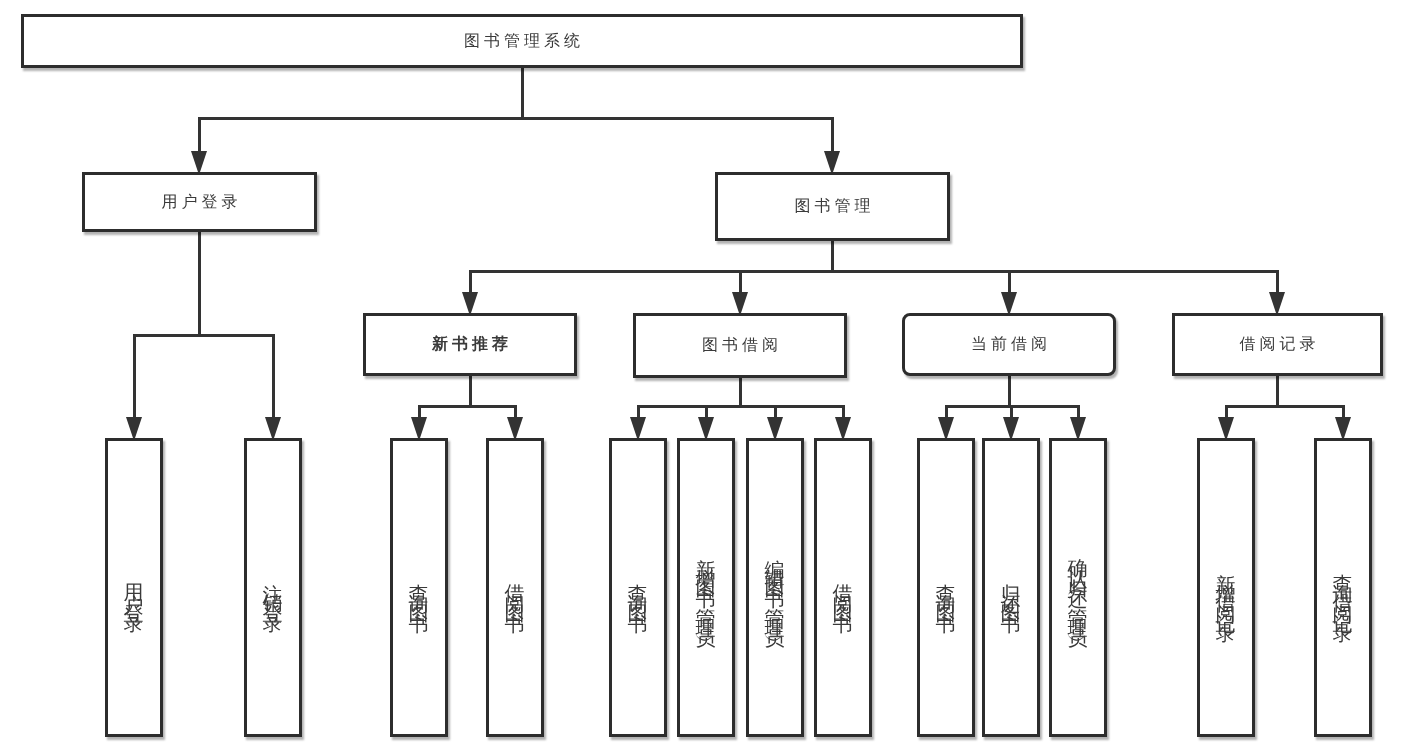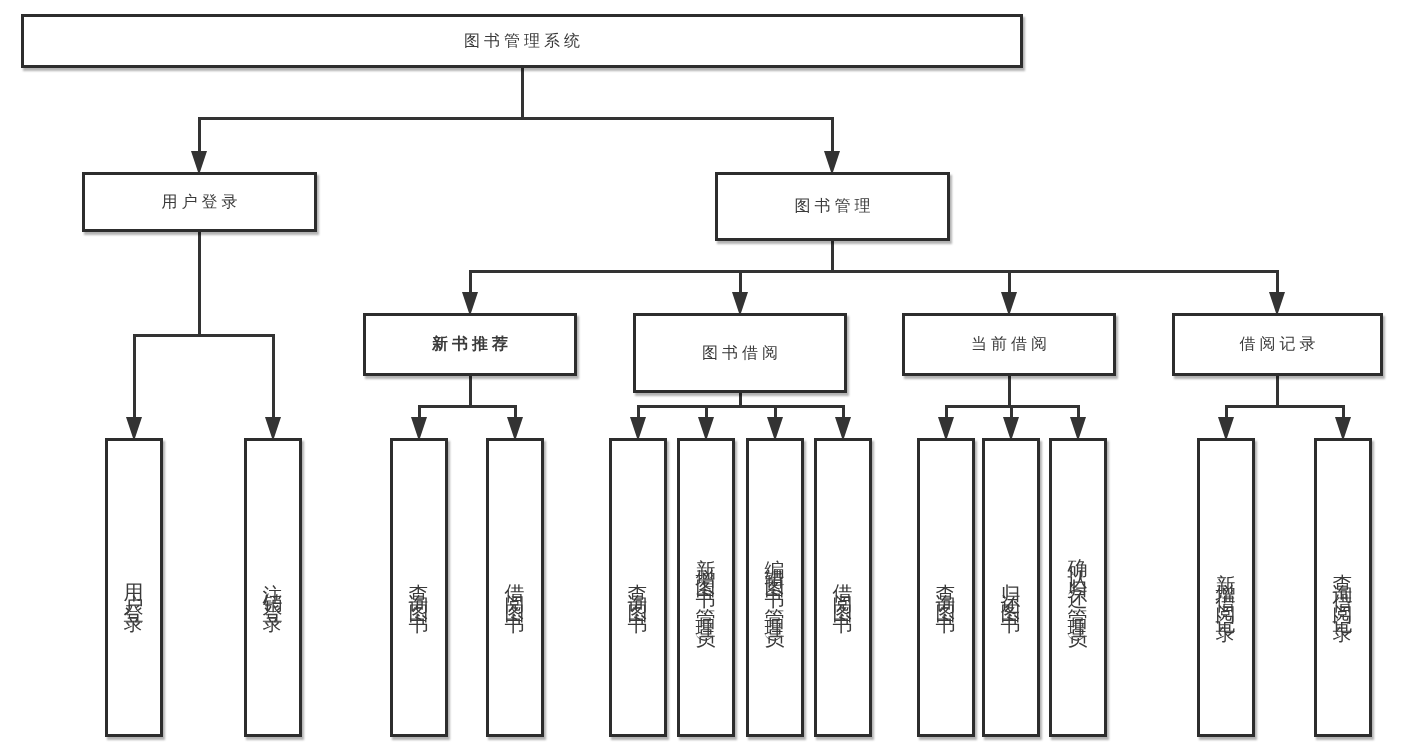--- a/index.html
+++ b/index.html
@@ -68,24 +68,24 @@
     </div>
     <div class="node" style="left: 82px; top: 172px; width: 235px; height: 60px;">
       <span class="label">用户登录</span>
     </div>
     <div class="node" style="left: 715px; top: 172px; width: 235px; height: 69px;">
       <span class="label">图书管理</span>
     </div>
     <div class="node" style="left: 363px; top: 313px; width: 214px; height: 63px; font-weight: bold;">
       <span class="label">新书推荐</span>
     </div>
-    <div class="node" style="left: 633px; top: 313px; width: 214px; height: 80px;">
+    <div class="node" style="left: 633px; top: 313px; width: 214px; height: 65px;">
       <span class="label">图书借阅</span>
     </div>
-    <div class="node" style="left: 902px; top: 313px; width: 214px; height: 63px;">
+    <div class="node" style="left: 902px; top: 313px; width: 214px; height: 63px; border-radius: 8px;">
       <span class="label">当前借阅</span>
     </div>
     <div class="node" style="left: 1172px; top: 313px; width: 211px; height: 63px;">
       <span class="label">借阅记录</span>
     </div>
     <div class="node vert" style="left: 105px; top: 438px; width: 58px; height: 299px;">
       <span class="label">用户登录</span>
     </div>
     <div class="node vert" style="left: 244px; top: 438px; width: 58px; height: 299px;">
       <span class="label">注销登录</span>

